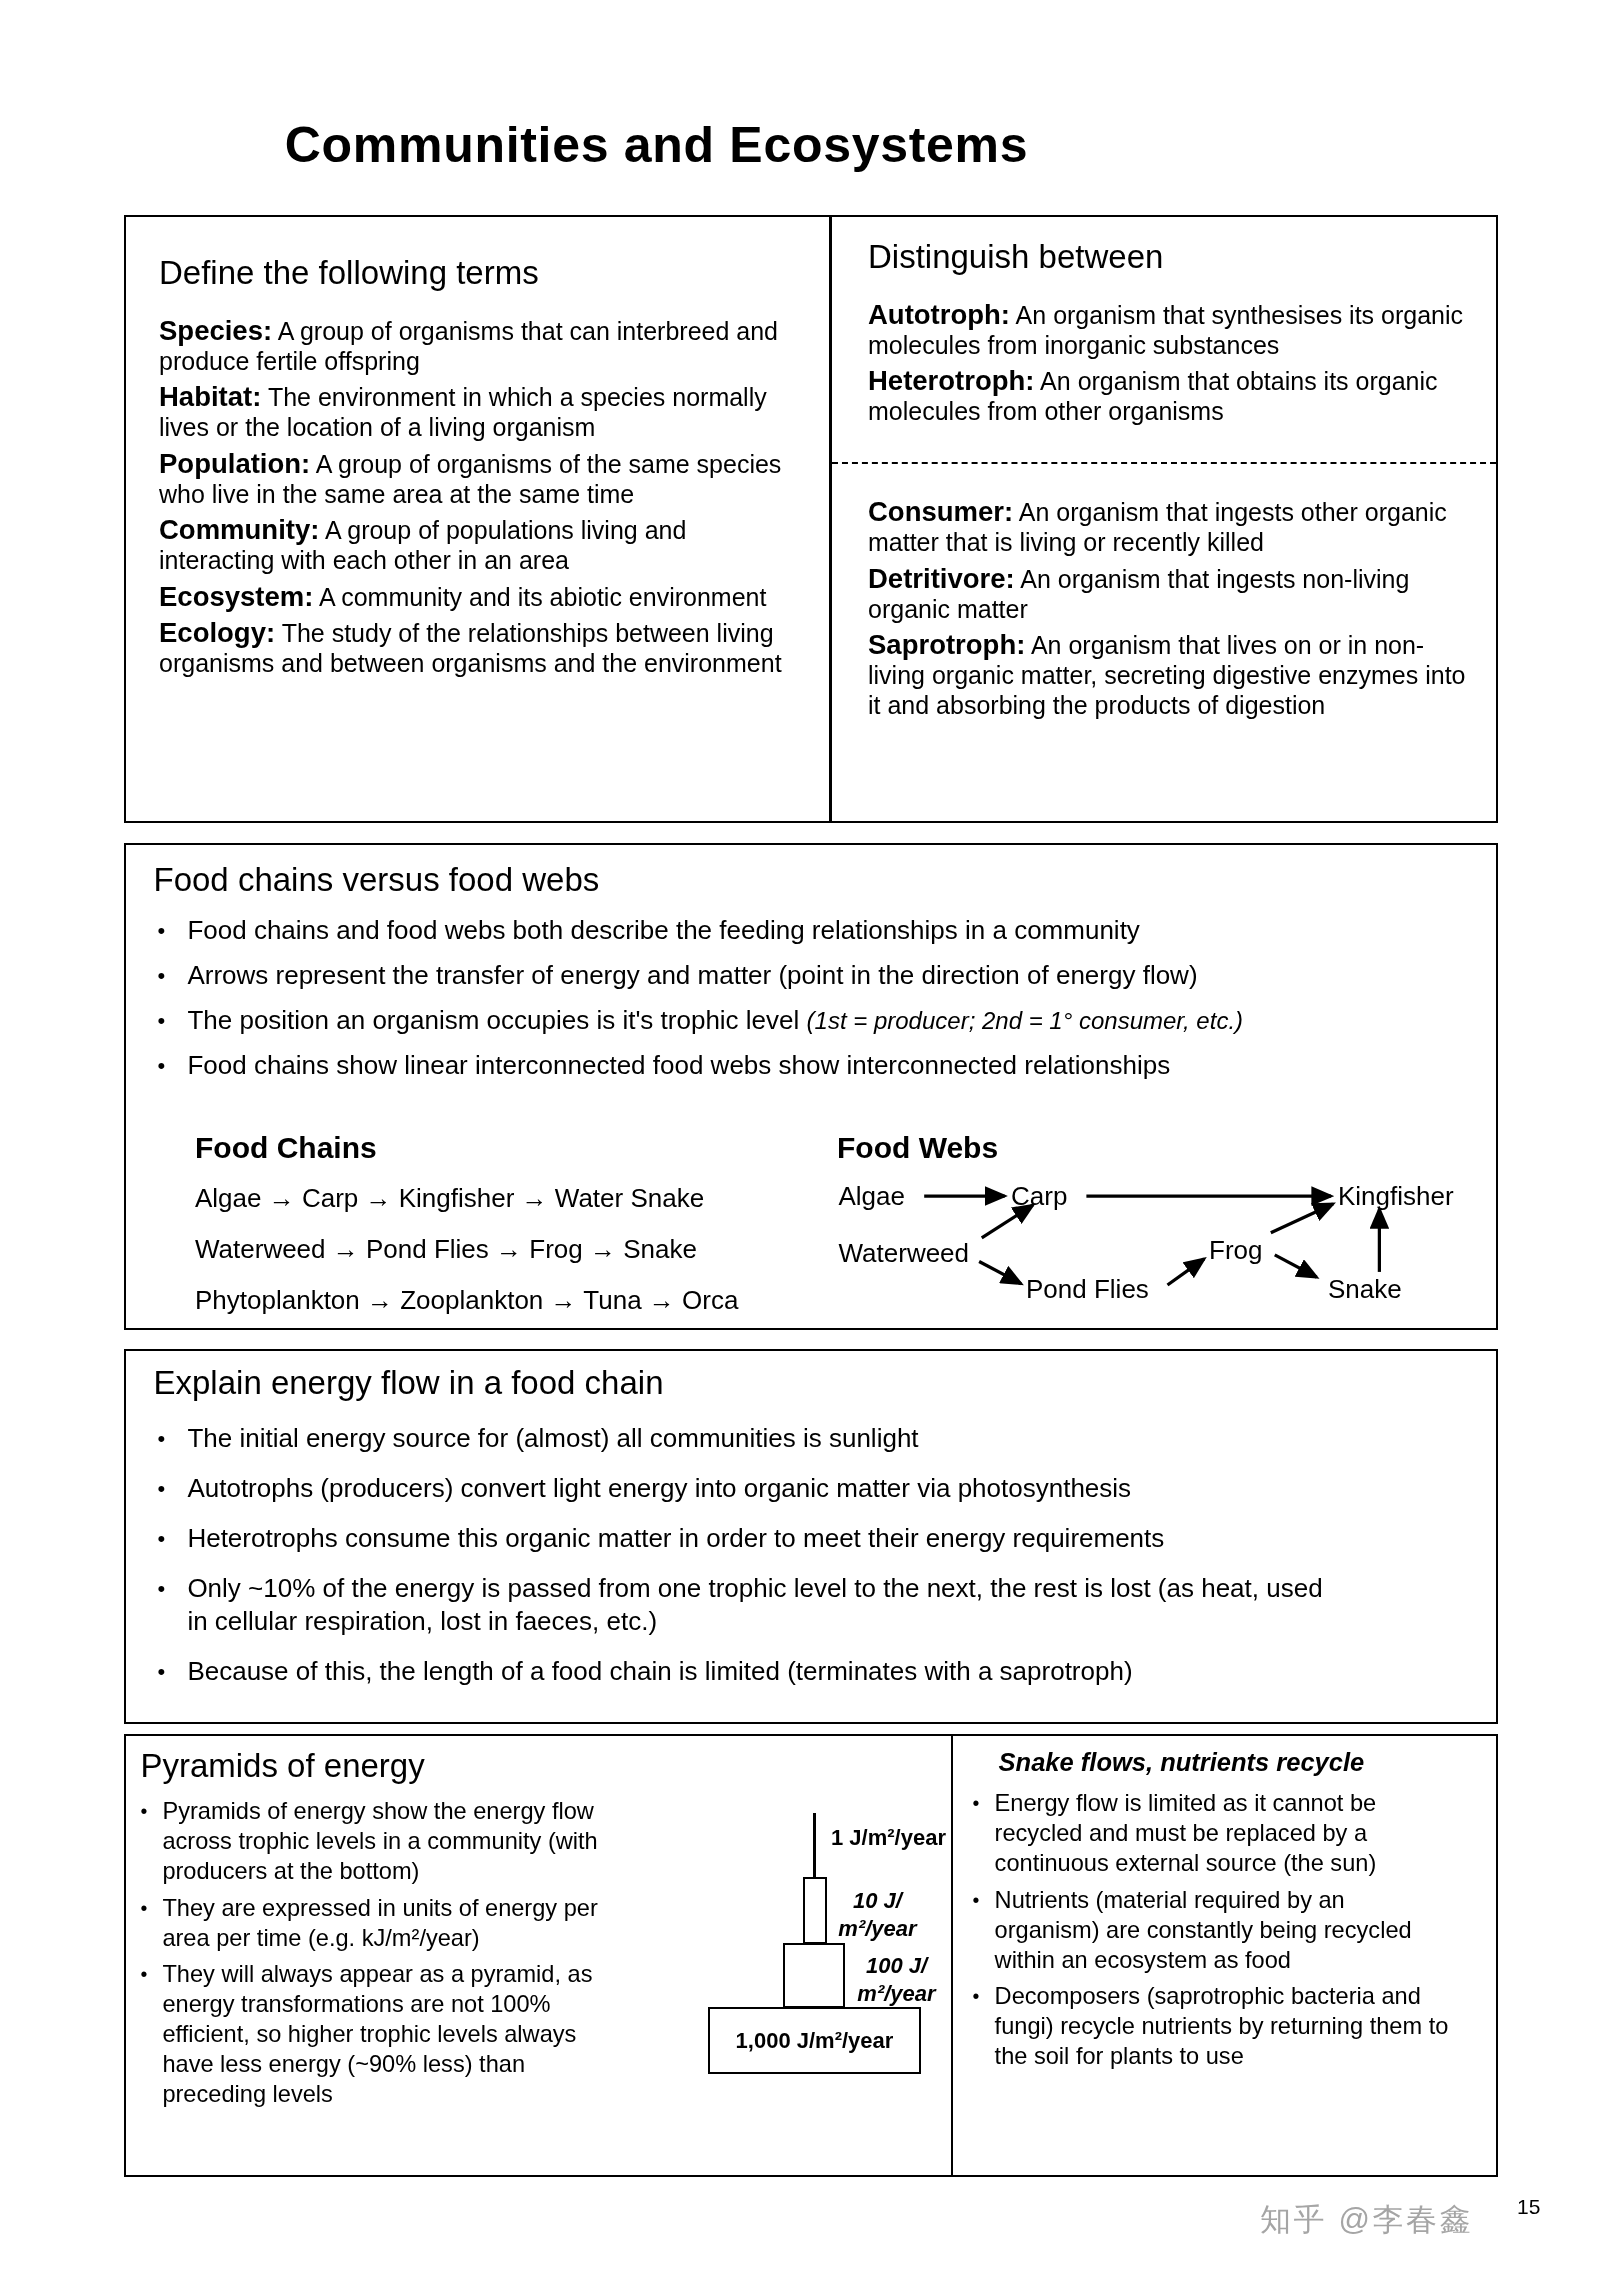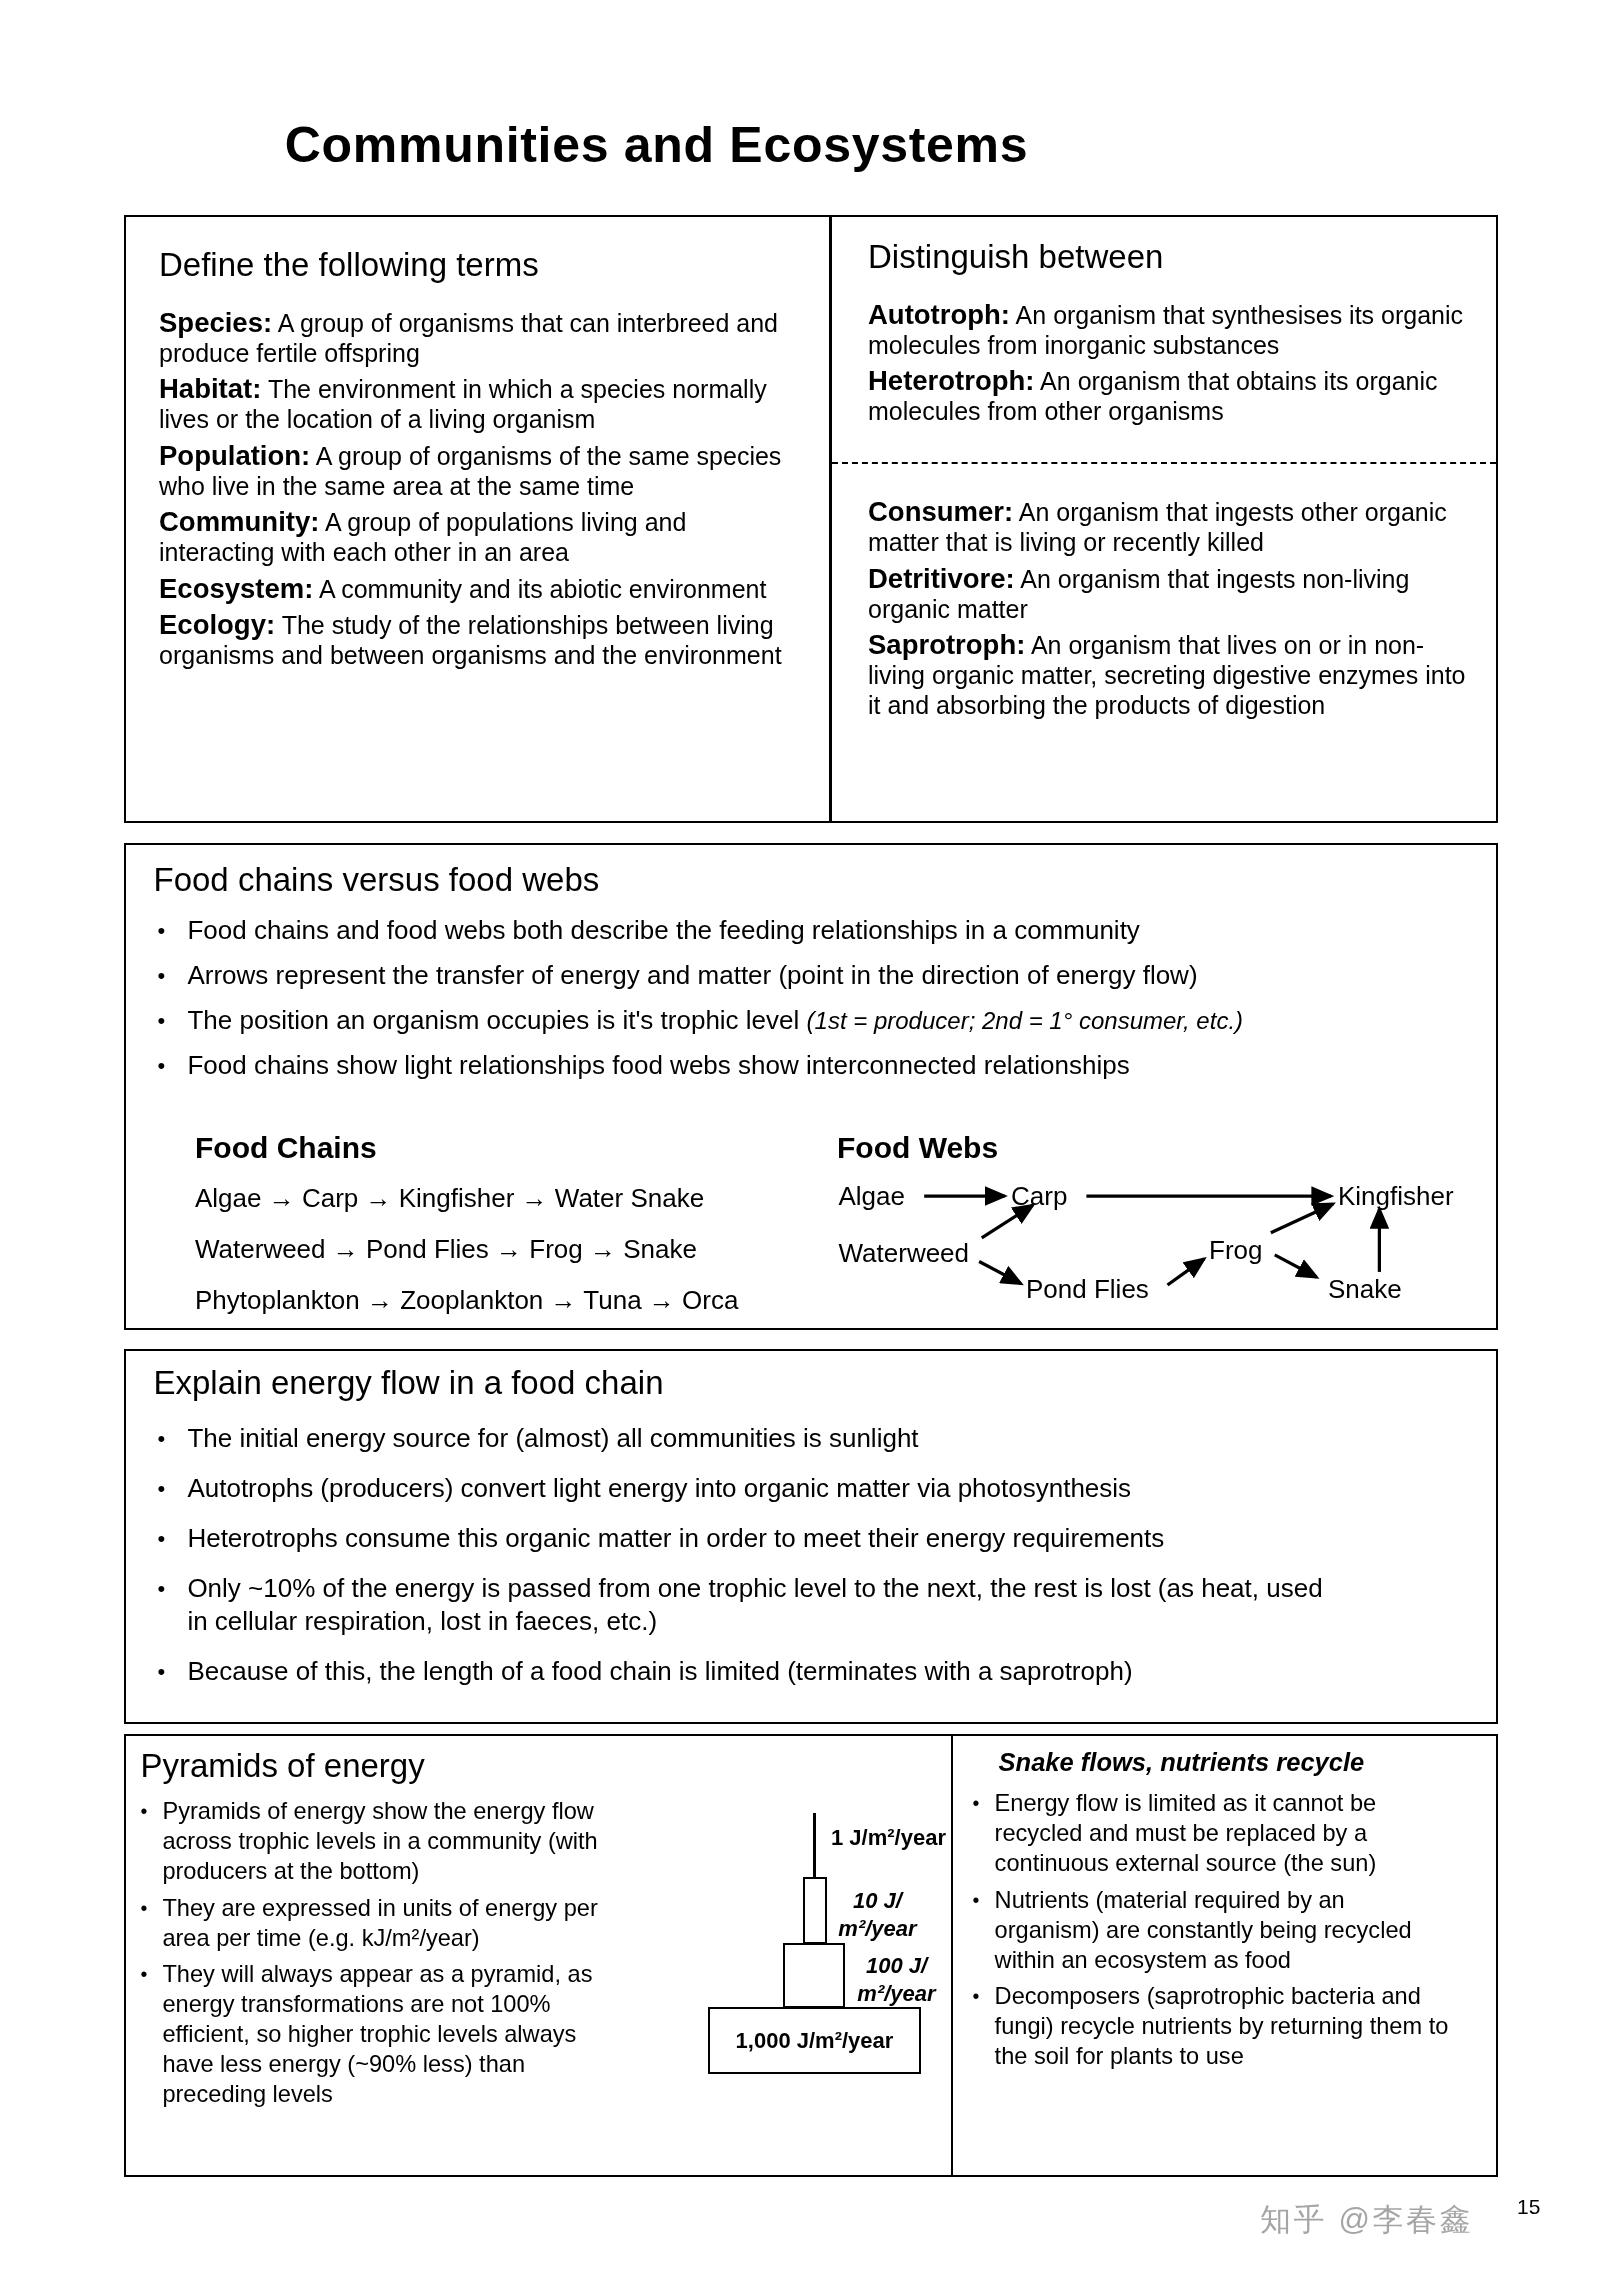--- a/index.html
+++ b/index.html
@@ -18,21 +18,21 @@
   #box-pyramids{left:124px;top:1734px;width:829px;height:443px;padding:10.5px 13px 0 14.4px;}
   #box-nutrients{left:951px;top:1734px;width:547px;height:443px;padding:10.5px 19.6px 0 19.6px;}
 
   h2{font-size:33px;font-weight:400;margin:0;line-height:38px;}
   #box-foodchains h2{margin-bottom:15.7px;}
   #box-energyflow h2{margin-bottom:19.6px;}
   #box-pyramids h2{margin-bottom:11.8px;}
   #box-nutrients h2{margin-bottom:9.2px;}
 
   
-  .col-left{position:absolute;left:0;top:8px;width:703px;height:100%;padding:21px 29.4px 0 33px;box-sizing:border-box;}
+  .col-left{position:absolute;left:0;top:16px;width:703px;height:100%;padding:21px 29.4px 0 33px;box-sizing:border-box;}
   .col-right{position:absolute;left:706px;top:0;right:0;height:100%;padding:21px 19.6px 0 36px;box-sizing:border-box;}
   .vdivider{position:absolute;left:703px;top:0;bottom:0;width:2.6px;background:#000;}
   .col-left h2,.col-right h2{margin-bottom:23.6px;}
   p.def{font-size:25px;line-height:30px;margin:0 0 6.5px 0;}
   p.def b{font-size:27.5px;font-weight:700;}
   .dashed{border-top:2.6px dashed #000;height:0;margin:36px -19.6px 33px -36px;}
 
   
   .bullet{display:flex;align-items:flex-start;font-size:26px;line-height:33px;margin:0 0 11.8px 0;}
   #box-energyflow .bullet{margin-bottom:17px;}
@@ -114,21 +114,21 @@
   <div class="bullet">
       <span class="dot">•</span>
       <span class="bt">Arrows represent the transfer of energy and matter (point in the direction of energy flow)</span>
     </div>
   <div class="bullet">
       <span class="dot">•</span>
       <span class="bt"><span>The position an organism occupies is it's trophic level </span><i>(1st = producer; 2nd = 1° consumer, etc.)</i></span>
     </div>
   <div class="bullet">
       <span class="dot">•</span>
-      <span class="bt">Food chains show light relationships food webs show interconnected relationships</span>
+      <span class="bt">Food chains show linear interconnected food webs show interconnected relationships</span>
     </div>
 
   <div class="chains">
     <h3>Food Chains</h3>
     <p>Algae → Carp → Kingfisher → Water Snake</p>
     <p>Waterweed → Pond Flies → Frog → Snake</p>
     <p>Phytoplankton → Zooplankton → Tuna → Orca</p>
   </div>
 
   <div class="web">

